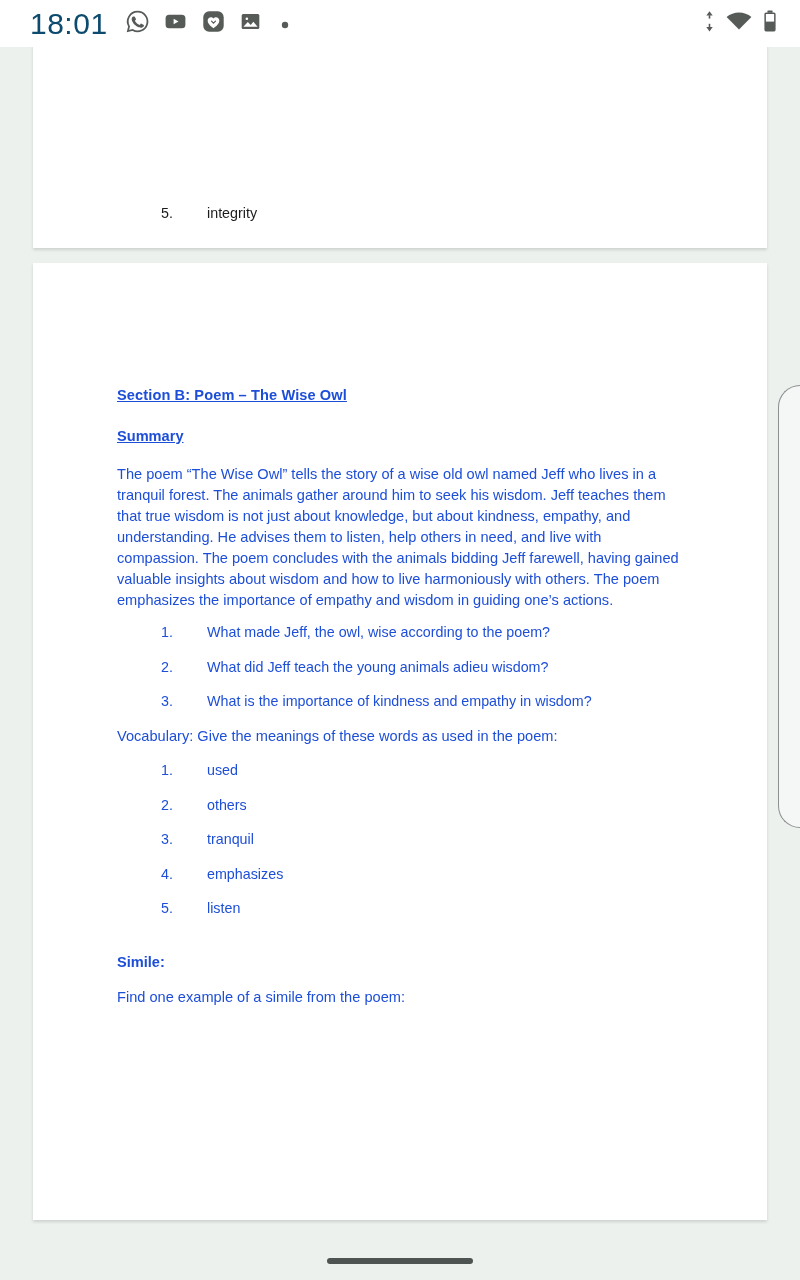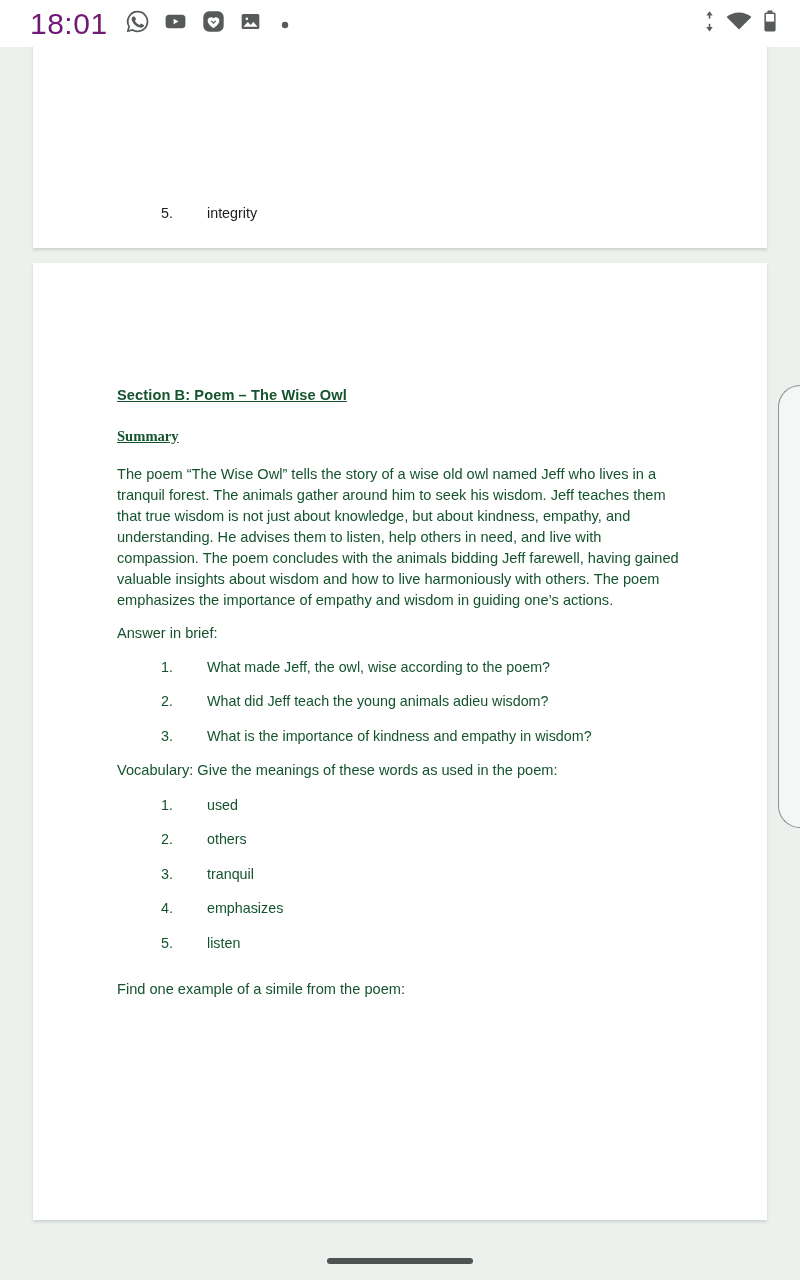--- a/index.html
+++ b/index.html
@@ -13,21 +13,21 @@
 
   
   .statusbar{
     position:absolute; left:0; top:0; width:800px; height:47px;
     background:#ffffff;
     display:flex; align-items:center;
     padding:0 22px 0 30px;
     z-index:40;
   }
   .clock{
-    font-size:30px; color:#701a75; letter-spacing:.5px;
+    font-size:30px; color:#0c4a6e; letter-spacing:.5px;
     font-family:"Liberation Sans", sans-serif; font-weight:400;
     line-height:1;
   }
   .status-icons{ display:flex; align-items:center; gap:13px; margin-left:17px; }
   .status-right{ margin-left:auto; display:flex; align-items:center; gap:9px; }
   .sicon{ display:block; }
 
   
   .docarea{
     position:absolute; left:0; top:0; width:800px; height:1280px;
@@ -38,21 +38,21 @@
     background:#ffffff;
     box-shadow:0 2px 3px rgba(0,0,0,.13);
   }
   .page-prev{ top:-200px; height:448px; }
   .page-main{ top:263px; height:957px; }
 
   .pagebody{ position:absolute; left:84px; right:40px; }
 
   
   .doc{
-    color:#14532d;
+    color:#1d4ed8;
     font-family:"Liberation Sans", sans-serif;
     font-size:14.5px;
     line-height:23.6px;
   }
   .h-title{
     font-weight:bold; text-decoration:underline; font-size:14.6px;
     letter-spacing:.1px;
   }
   .h-sub{
     font-weight:bold; text-decoration:underline; font-size:14.6px;
@@ -114,25 +114,24 @@
         <span class="num">5.</span>
         <span class="txt">integrity</span>
       </div>
     </div>
 
     <div class="page page-main">
       <div class="pagebody doc" style="top:121px;">
 
         <div class="h-title">Section B: Poem – The Wise Owl</div>
 
-        <div class="h-sub" style="margin-top:17px;font-family:Liberation Serif, serif;">Summary</div>
+        <div class="h-sub" style="margin-top:17px;">Summary</div>
 
         <p class="para" style="margin-top:16px; max-width:563px; text-align:left;">The poem “The Wise Owl” tells the story of a wise old owl named Jeff who lives in a tranquil forest. The animals gather around him to seek his wisdom. Jeff teaches them that true wisdom is not just about knowledge, but about kindness, empathy, and understanding. He advises them to listen, help others in need, and live with compassion. The poem concludes with the animals bidding Jeff farewell, having gained valuable insights about wisdom and how to live harmoniously with others. The poem emphasizes the importance of empathy and wisdom in guiding one’s actions.</p>
 
-        <div class="lead" style="margin-top:11px;">Answer in brief:</div>
 
         <ol class="numlist q-list" style="margin-top:10px;">
           <li>
             <span class="num">1.</span>
             <span class="txt">What made Jeff, the owl, wise according to the poem?</span>
           </li>
           <li>
             <span class="num">2.</span>
             <span class="txt">What did Jeff teach the young animals adieu wisdom?</span>
           </li>
@@ -160,22 +159,23 @@
           <li>
             <span class="num">4.</span>
             <span class="txt">emphasizes</span>
           </li>
           <li>
             <span class="num">5.</span>
             <span class="txt">listen</span>
           </li>
         </ol>
 
-
-        <div class="lead" style="margin-top:24px;">Find one example of a simile from the poem:</div>
+        <div class="bold" style="margin-top:32px; font-size:14.6px;">Simile:</div>
+
+        <div class="lead" style="margin-top:11px;">Find one example of a simile from the poem:</div>
 
       </div>
     </div>
 
   </div>
 
   <div class="scrollthumb"></div>
 
   <div class="statusbar">
     <div class="clock">18:01</div>

